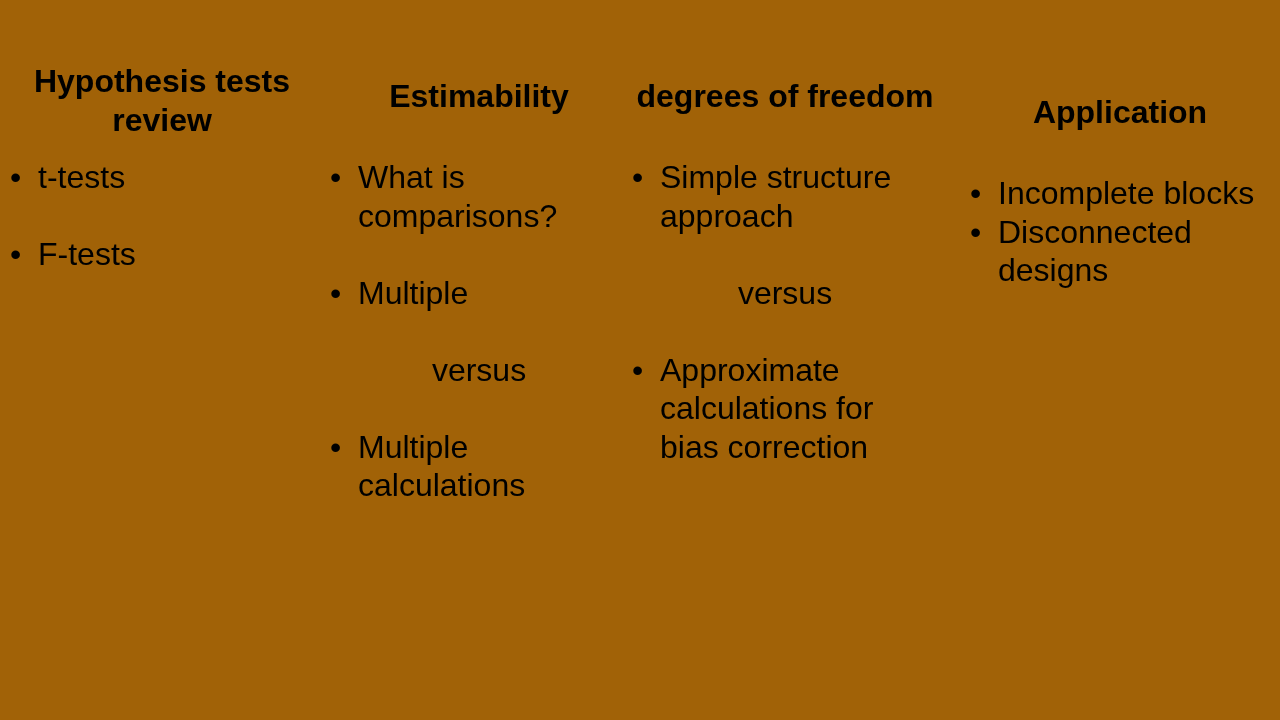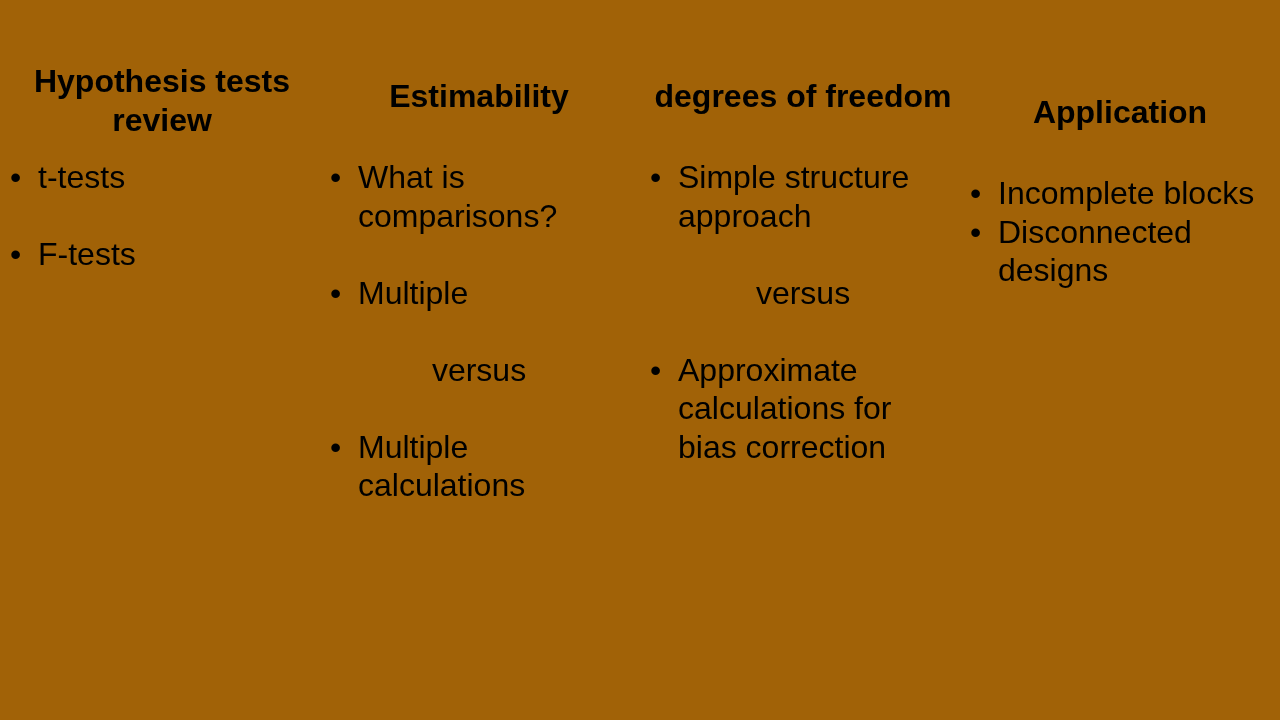--- a/index.html
+++ b/index.html
@@ -15,21 +15,21 @@
     font-family: "Liberation Sans", sans-serif;
     overflow: hidden;
   }
   .column {
     position: absolute;
     top: 0;
     height: 720px;
   }
   .col-1 { left: 10px;  width: 304px; }
   .col-2 { left: 330px; width: 298px; }
-  .col-3 { left: 650px; width: 306px; text-decoration: underline; }
+  .col-3 { left: 632px; width: 306px; text-decoration: underline; }
   .col-4 { left: 970px; width: 300px; margin-top: 16px; }
 
   .col-title {
     position: absolute;
     left: 0;
     width: 100%;
     top: 77px;
     font-size: 32px;
     line-height: 38.5px;
     font-weight: bold;

